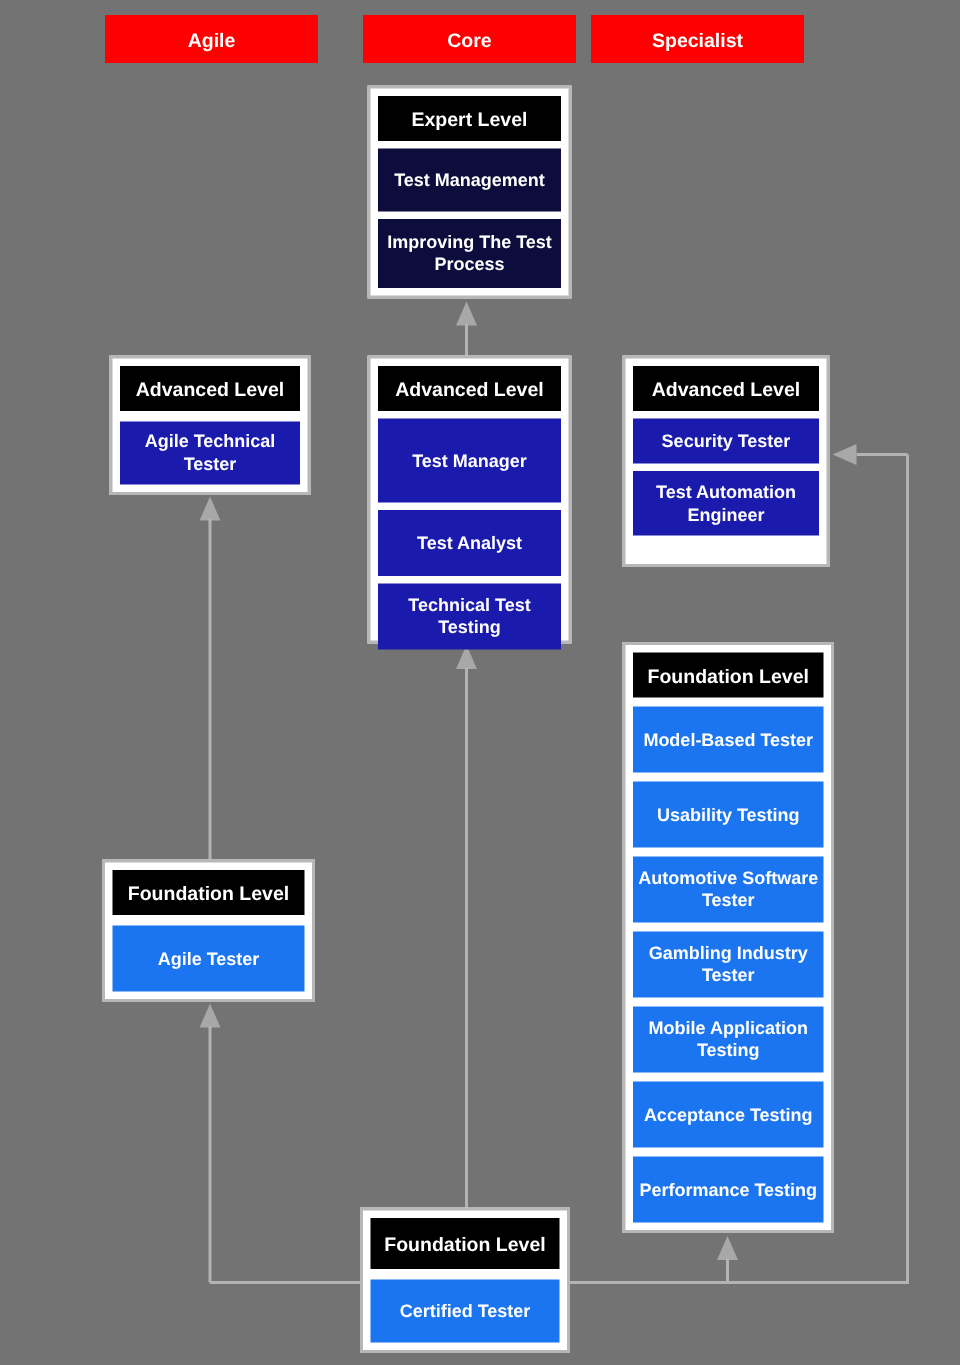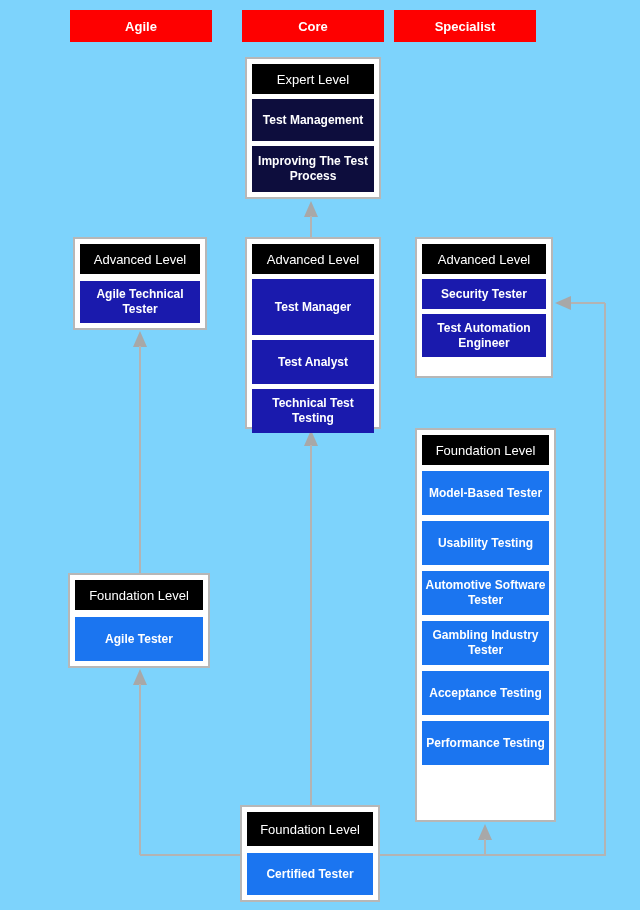--- a/index.html
+++ b/index.html
@@ -1,28 +1,28 @@
 <!DOCTYPE html>
 <html><head>
 <meta charset="utf-8">
 <title>Diagram</title>
 <style>
   html,body{margin:0;padding:0;background:#ffffff;}
-  .canvas{position:relative;width:640px;height:910px;background:#7dd3fc;
+  .canvas{position:relative;width:640px;height:910px;background:#737373;
           font-family:"Liberation Sans",sans-serif;overflow:hidden;}
 
   
   .colhead{position:absolute;top:10px;width:142px;height:32px;background:#fe0000;
            color:#ffffff;font-weight:bold;font-size:13px;
            display:flex;align-items:center;justify-content:center;}
 
   
   .group{position:absolute;background:#ffffff;border:2px solid #b7b7b7;
          box-sizing:border-box;padding:5px;display:flex;flex-direction:column;}
-  .ghead{background:#000000;color:#ffffff;font-weight:normal;font-size:13px;
+  .ghead{background:#000000;color:#ffffff;font-weight:bold;font-size:13px;
          display:flex;align-items:center;justify-content:center;
          flex:0 0 auto;text-align:center;}
   .cell{color:#ffffff;font-weight:bold;font-size:12px;line-height:1.25;
         display:flex;align-items:center;justify-content:center;text-align:center;
         padding:0 2px;box-sizing:border-box;flex:0 0 auto;}
   .navy{background:#0d0d3d;}
   .royal{background:#1a1aad;}
   .bright{background:#1b75f0;}
 
   
@@ -86,20 +86,21 @@
     <div class="cell royal" style="height:30px">Security Tester</div>
     <div class="cell royal" style="height:43px">Test Automation Engineer</div>
   </div>
 
   <div class="group" style="left:415px;top:428px;width:141px;height:394px;gap:6px">
     <div class="ghead" style="height:30px">Foundation Level</div>
     <div class="cell bright" style="height:44px">Model-Based Tester</div>
     <div class="cell bright" style="height:44px">Usability Testing</div>
     <div class="cell bright" style="height:44px">Automotive Software Tester</div>
     <div class="cell bright" style="height:44px">Gambling Industry Tester</div>
+    <div class="cell bright" style="height:44px">Mobile Application Testing</div>
     <div class="cell bright" style="height:44px">Acceptance Testing</div>
     <div class="cell bright" style="height:44px">Performance Testing</div>
   </div>
 
   <div class="group" style="left:68px;top:573px;width:142px;height:95px;gap:7px">
     <div class="ghead" style="height:30px">Foundation Level</div>
     <div class="cell bright" style="height:44px">Agile Tester</div>
   </div>
 
   <div class="group" style="left:240px;top:805px;width:140px;height:97px;gap:7px">

